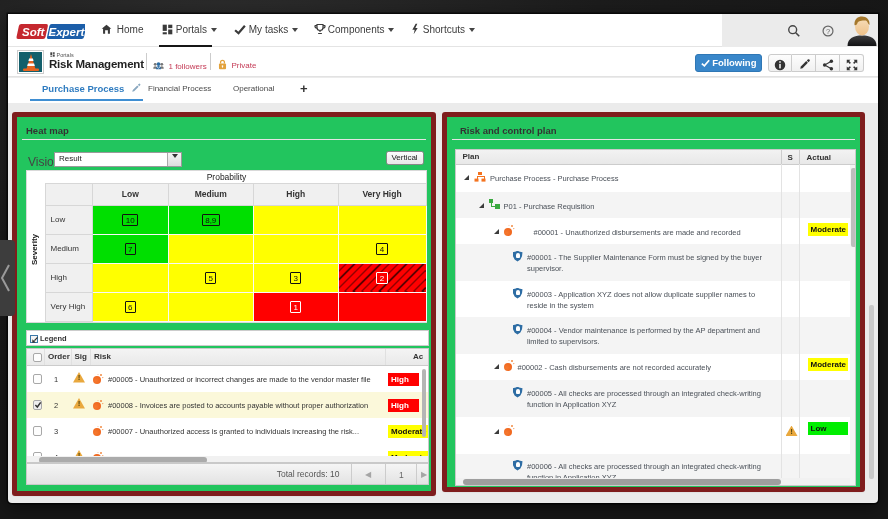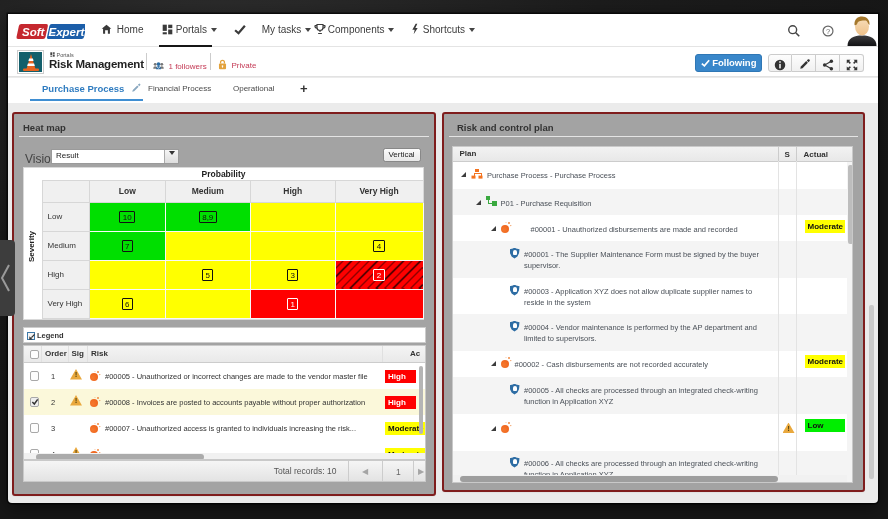--- a/index.html
+++ b/index.html
@@ -2,56 +2,56 @@
 <html><head>
 <meta charset="utf-8">
 <style>
 * { margin:0; padding:0; box-sizing:border-box; }
 html,body { width:888px; height:519px; overflow:hidden; }
 body { font-family:"Liberation Sans", sans-serif; background:#1d1d1d;
   background:radial-gradient(ellipse 700px 400px at 25% 10%, #2e2e2e 0%, #1c1c1c 55%, #171717 100%); }
 .abs { position:absolute; }
 #win { position:absolute; left:8px; top:14px; width:870px; height:489px; background:#ebebeb; overflow:hidden; border-radius:0 0 4px 4px; box-shadow:0 0 0 1.5px rgba(0,0,0,0.65), 0 4px 18px rgba(0,0,0,0.55); }
 
-#nav { position:absolute; left:0; top:0; width:870px; height:33px; background:#fff; border-bottom:1px solid #e4e4e4; }
+#nav { position:absolute; left:0; top:0; width:714px; height:33px; background:#fff; border-bottom:1px solid #e4e4e4; }
 .navitem { position:absolute; top:0; height:32px; line-height:32px; font-size:10px; color:#3c3c3c; white-space:nowrap; }
 .caret { display:inline-block; width:0; height:0; border-left:3.5px solid transparent; border-right:3.5px solid transparent; border-top:4px solid #444; vertical-align:1px; margin-left:4px; }
 #navunder { position:absolute; left:151px; top:31px; width:53px; height:2px; background:#161616; }
 
 #phead { position:absolute; left:0; top:33px; width:870px; height:30px; background:#fff; border-bottom:1px solid #e2e2e2; }
 #coneicon { position:absolute; left:9px; top:3px; width:27px; height:24px; border:1px solid #ccc; background:#fff; padding:1px; }
 #coneicon .in { width:100%; height:100%; background:#135f6b; position:relative; }
 .redtxt { color:#c43a55; font-size:8px; }
 .sep { position:absolute; top:6px; width:1px; height:17px; background:#ccc; }
 .btn-follow { position:absolute; left:687px; top:7px; width:67px; height:18px; background:#3987ca; border:1px solid #2f77b5; border-radius:3px; color:#fff; font-size:9.5px; text-align:center; line-height:16px; font-weight:bold; }
 .btngrp { position:absolute; left:760px; top:7px; height:18px; display:flex; }
 .btngrp .b { width:24px; height:18px; border:1px solid #ccc; border-left:none; background:linear-gradient(#fdfdfd,#f0f0f0); text-align:center; line-height:17px; }
 .btngrp .b:first-child { border-left:1px solid #ccc; border-radius:3px 0 0 3px; }
 .btngrp .b:last-child { border-radius:0 3px 3px 0; }
 
 #tabs { position:absolute; left:0; top:64px; width:870px; height:25px; background:#fff; }
 .tab { position:absolute; top:0; height:25px; line-height:22px; font-size:8px; color:#4a4a4a; }
 .tab.active { color:#2f7cc0; font-weight:bold; font-size:9.5px; }
 #tabunder { position:absolute; left:22px; top:85px; width:113px; height:2px; background:#3f8ed2; }
 
-.panel { position:absolute; background:#a3a3a3; border:2px solid #7f1d1d; border-radius:3px; box-shadow:0 1px 1px rgba(0,0,0,0.04); }
+.panel { position:absolute; background:#22c55e; border:5px solid #7f1d1d; border-radius:3px; box-shadow:0 1px 1px rgba(0,0,0,0.04); }
 #lpanel { left:4px; top:98px; width:424px; height:384px; }
 #rpanel { left:434px; top:98px; width:423px; height:380px; }
 .ptitle { position:absolute; left:13px; top:8px; font-size:9.5px; font-weight:bold; color:#333; }
 #lpanel .ptitle { left:9px; }
 .phr { position:absolute; left:5px; right:5px; top:22px; height:1px; background:#e4e4e4; }
 
 #vision { position:absolute; left:11px; top:37.5px; font-size:12px; color:#444; }
 #visel { position:absolute; left:37px; top:35px; width:128px; height:14.5px; border:1px solid #9a9a9a; background:#fff; font-size:8px; color:#222; line-height:12.5px; padding-left:4px; }
 #visel .dd { position:absolute; right:0; top:0; width:14px; height:12.5px; background:linear-gradient(#f5f5f5,#ddd); border-left:1px solid #aaa; text-align:center; }
 #visel .dd:after { content:""; display:inline-block; width:0; height:0; border-left:3px solid transparent; border-right:3px solid transparent; border-top:4px solid #333; vertical-align:3px; }
 #vbtn { position:absolute; left:368.5px; top:34px; width:38px; height:13.5px; border:1px solid #888; border-radius:2.5px; background:linear-gradient(#fcfcfc,#e8e8e8); font-size:8px; color:#222; text-align:center; line-height:12px; }
 
 #hmwrap { position:absolute; left:9px; top:52.5px; width:401px; height:153.5px; border:1px solid #d9d9d9; background:#fff; }
-#prob { position:absolute; left:0; right:0; top:1px; text-align:center; font-size:8.5px; font-weight:bold; color:#222; }
+#prob { position:absolute; left:0; right:0; top:1px; text-align:center; font-size:8.5px; font-weight:normal; color:#222; }
 #hm { position:absolute; left:17.5px; top:12.5px; width:382px; height:139px; }
 #hm table { border-collapse:collapse; width:100%; height:100%; table-layout:fixed; }
 #hm td, #hm th { border:1px solid #d7d7d7; font-size:10px; padding:0; }
 #hm .ch { background:#f0f0f0; font-weight:bold; font-size:8.5px; color:#333; height:21px; text-align:center; }
 #hm .rh { background:#f0f0f0; font-size:8px; color:#333; text-align:left; padding-left:5px; height:28px; font-weight:normal; white-space:nowrap; }
 #hm td.c { border:1px solid #f8f8f8; text-align:center; vertical-align:middle; }
 .g { background:#00df00; } .y { background:#ffff00; } .r { background:#ff0000; }
 .rhatch { background:repeating-linear-gradient(135deg, #ff0000 0, #ff0000 5.2px, #250000 5.2px, #250000 6.1px); }
 .bdg { display:inline-block; border:1px solid #111; font-size:8px; color:#111; padding:0.5px 2.5px; border-radius:1px; }
 .bdgw { display:inline-block; border:1px solid #fff; font-size:8px; color:#fff; padding:0.5px 2.5px; border-radius:1px; background:#ff0000; }
@@ -124,21 +124,21 @@
             <rect x="9" y="8" width="6" height="7"></rect>
             <rect x="1" y="12" width="6" height="3"></rect>
           </g>
         </svg>
       <span style="margin-left:0px">Portals</span><span class="caret"></span>
     </div>
     <div class="navitem" style="left:226px;">
       <svg style="display:inline-block;vertical-align:-2px" width="12" height="11" viewBox="0 0 16 14">
           <path fill="none" stroke="#3a3a3a" stroke-width="3" d="M1.5 8 L6 12 L14.5 2"></path>
         </svg>
-      <span style="margin-left:13px">My tasks</span><span class="caret"></span>
+      <span style="margin-left:0px">My tasks</span><span class="caret"></span>
     </div>
     <div class="navitem" style="left:306px;">
       <svg style="display:inline-block;vertical-align:-2px" width="12" height="12" viewBox="0 0 16 16">
           <path fill="none" stroke="#3a3a3a" stroke-width="1.6" d="M4 2 H12 V6 A4 4 0 0 1 4 6 Z M4 3.5 H1.5 A2.5 2.5 0 0 0 4 7 M12 3.5 H14.5 A2.5 2.5 0 0 1 12 7 M8 10 V12 M5.5 14 H10.5"></path>
         </svg>
       <span style="margin-left:-1px">Components</span><span class="caret"></span>
     </div>
     <div class="navitem" style="left:403px;">
       <svg style="display:inline-block;vertical-align:-2px" width="8" height="12" viewBox="0 0 12 16">
           <path fill="#3a3a3a" d="M7 0 L2 9 H5.5 L4 16 L10 6.5 H6.5 L9.5 0 Z"></path>

